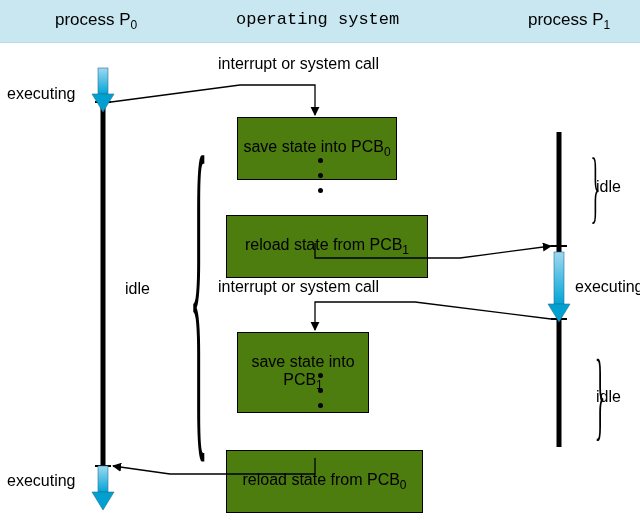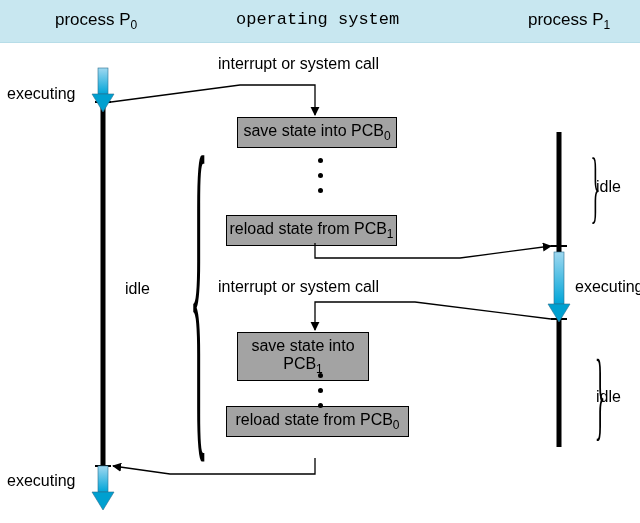--- a/index.html
+++ b/index.html
@@ -22,25 +22,25 @@
     background: #c8e7f0;
     border-bottom: 1px solid #b7dde8;
   }
   .header-label {
     position: absolute;
     top: 10px;
     font-size: 17px;
   }
   .box {
     position: absolute;
-    background: #a3a3a3;
+    background: #4d7c0f;
     border: 1px solid #000;
     text-align: center;
     font-size: 16px;
-    padding: 4px 0;
+    padding: 20px 0;
     box-sizing: border-box;
   }
   .sub { font-size: 12px; vertical-align: sub; }
   .dots {
     position: absolute;
     width: 6px;
     display: flex;
     flex-direction: column;
     align-items: center;
     gap: 10px;
@@ -88,27 +88,27 @@
   <div class="txt" style="left:125px; top:280px;">idle</div>
   <div class="txt" style="left:596px; top:178px;">idle</div>
   <div class="txt" style="left:596px; top:388px;">idle</div>
 
   <div class="txt" style="left:218px; top:55px;">interrupt or system call</div>
   <div class="txt" style="left:218px; top:278px;">interrupt or system call</div>
 
   <div class="box" style="left:237px; top:117px; width:160px;">
     <span>save state into PCB</span><span class="sub">0</span>
   </div>
-  <div class="box" style="left:226px; top:215px; width:171px;">
+  <div class="box" style="left:226px; top:215px; width:202px;">
     <span>reload state from PCB</span><span class="sub">1</span>
   </div>
   <div class="box" style="left:237px; top:332px; width:132px;">
     <span>save state into PCB</span><span class="sub">1</span>
   </div>
-  <div class="box" style="left:226px; top:406px; width:183px;">
+  <div class="box" style="left:226px; top:450px; width:197px;">
     <span>reload state from PCB</span><span class="sub">0</span>
   </div>
 
   <div class="dots" style="left:317px; top:158px;">
       <div></div>
       <div></div>
       <div></div>
     </div>
   <div class="dots" style="left:317px; top:373px;">
       <div></div>

